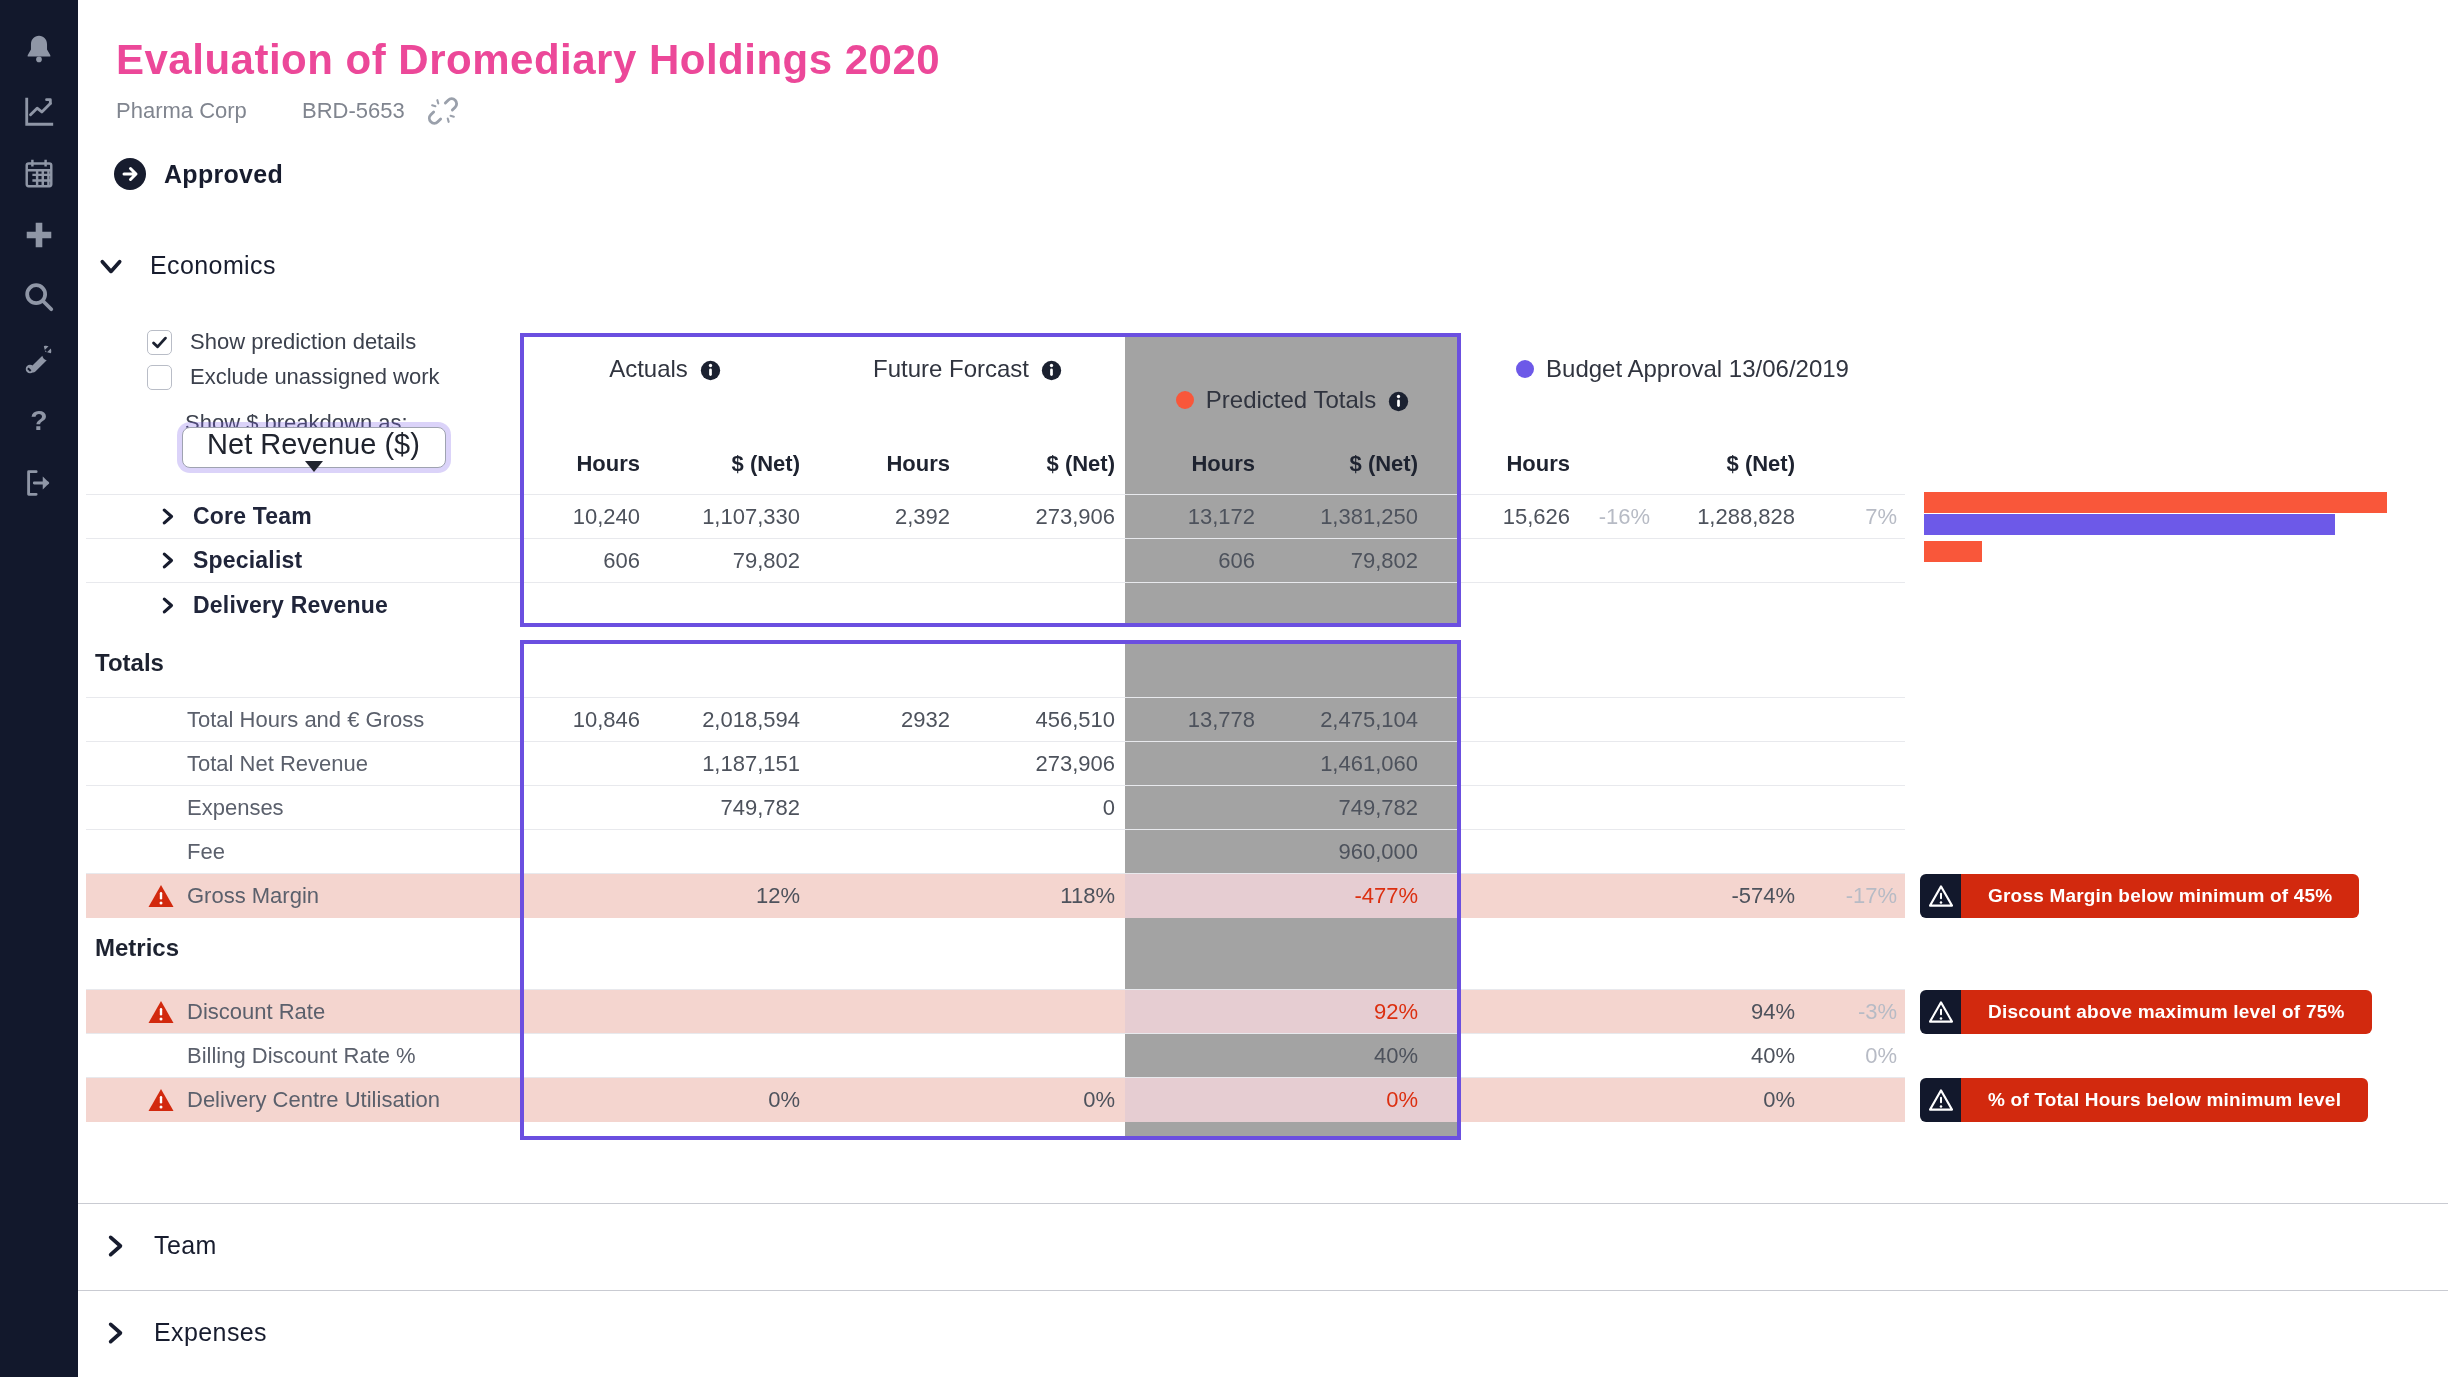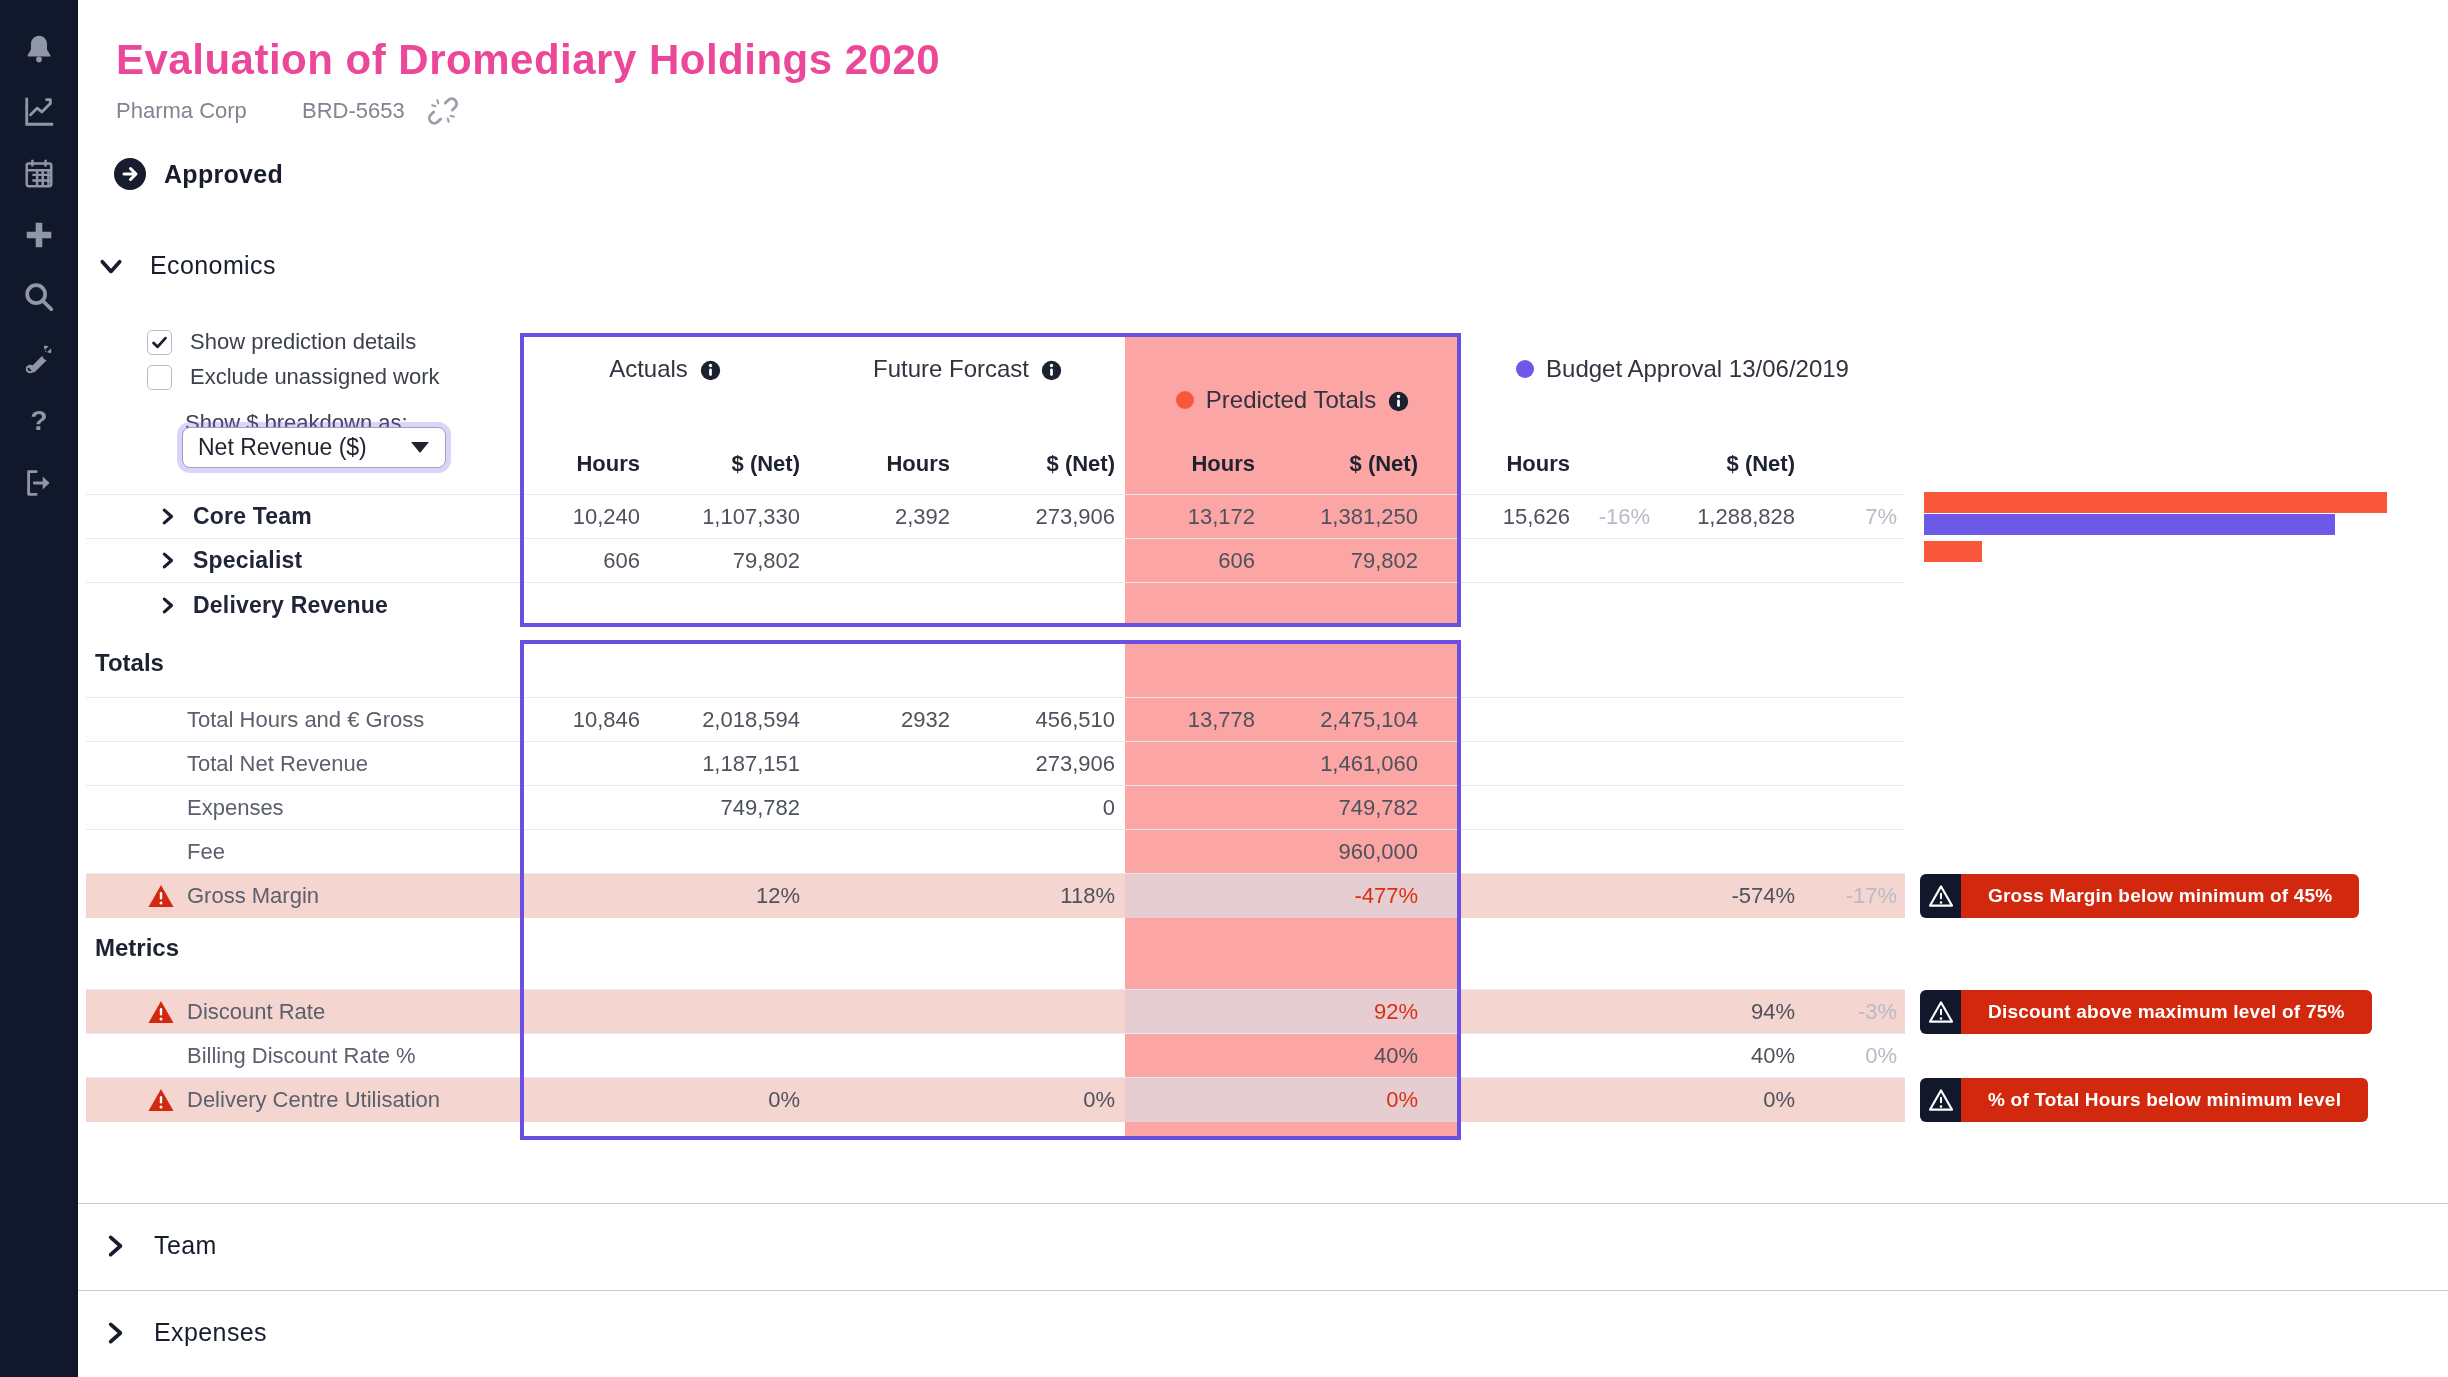--- a/index.html
+++ b/index.html
@@ -37,40 +37,40 @@
   .ctl { position:absolute; display:flex; align-items:center; gap:18px; }
   .cbx { width:25px; height:25px; border:1.5px solid #b9bdc7; border-radius:5px; background:#fff; display:flex; align-items:center; justify-content:center; cursor:pointer; }
   .cbx svg { width:19px; height:19px; }
   .ctl-label { font-size:22px; color:#3c414d; }
   #ctl-show { left:147px; top:329px; }
   #ctl-exclude { left:147px; top:364px; }
   #ctl-breakdown-label { position:absolute; left:185px; top:410px; font-size:22px; color:#3c414d; }
   .select { position:absolute; left:182px; top:427px; width:264px; height:41px; background:#fff;
             border:1.5px solid #9fa3b0; border-radius:8px; box-shadow:0 0 0 5px rgba(124,96,235,.28);
             display:flex; align-items:center; justify-content:space-between; padding:0 16px 0 15px;
-            font-size:23px; color:#20242e; cursor:pointer; }
+            font-size:29px; color:#20242e; cursor:pointer;flex-direction:column; }
   .caret { width:0; height:0; border-left:9px solid transparent; border-right:9px solid transparent; border-top:11px solid #20242e; }
 
   
   .tbl { position:absolute; left:86px; top:333px; width:1819px; }
   .row { display:grid; grid-template-columns:434px 130px 160px 150px 165px 140px 195px 120px 80px 145px 100px; align-items:center; }
   .hghead{ height:112px; align-items:start; }
   .hchead{ height:50px; align-items:end; }
   .h44 { height:44px; }
   .hsec { height:58px; align-items:end; }
   .hsec2{ height:72px; align-items:end; }
   .hgap { height:13px; }
   .hpad { height:18px; }
   .bb { border-bottom:1px solid #e8e9ed; }
   .c { height:100%; display:flex; align-items:center; }
   .r { justify-content:flex-end; }
   .num { font-size:22px; color:#4d525c; }
   .gray { color:#b7bbc5; }
   .red { color:#dc2f10; }
-  .hl { background:#fca5a5; }
+  .hl { background:#a3a3a3; }
   .pinkrow .c { background:#f4d5cf; }
   .pinkrow .hl { background:#e6cdd2; }
   .sp23{ grid-column:2/4; } .sp45{ grid-column:4/6; } .sp67{ grid-column:6/8; } .sp811{ grid-column:8/12; }
   .pr { padding-right:10px; } .prw { padding-right:42px; } .prs { padding-right:8px; }
   .ghc { justify-content:center; padding-top:22px; gap:12px; font-size:24px; color:#30343f; align-items:center; display:flex; height:auto; }
   .infoi { width:21px; height:21px; cursor:pointer; }
   .dot { width:18px; height:18px; border-radius:50%; flex:0 0 auto; }
   .chd { font-size:22px; font-weight:700; color:#1e2330; padding-bottom:12px; }
   .lab-sec { font-size:24px; font-weight:600; color:#1d2230; padding-left:9px; padding-bottom:12px; }
   .lab-sub { font-size:22px; color:#5b606c; padding-left:101px; }

